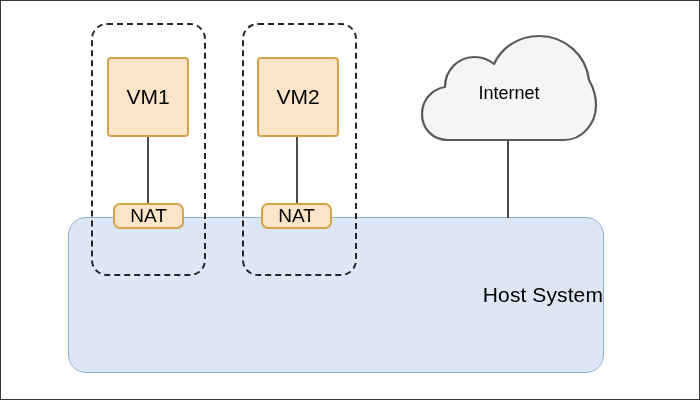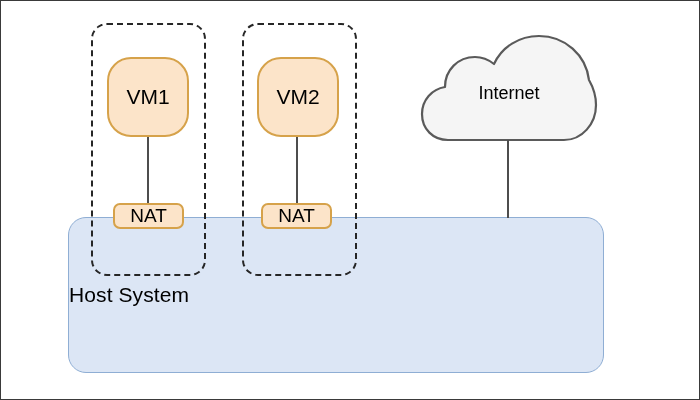--- a/index.html
+++ b/index.html
@@ -37,21 +37,21 @@
   
   .host-panel {
     left: 67px;
     top: 216px;
     width: 536px;
     height: 156px;
     background: #dce6f5;
     border: 1px solid #8faed4;
     border-radius: 18px;
     align-items: center;
-    justify-content: flex-start;
+    justify-content: flex-end;
   }
   .host-label {
     font-size: 21px;
     color: #000000;
     letter-spacing: 0.1px;
     user-select: none;
   }
   
   .vm-container {
     top: 22px;
@@ -63,21 +63,21 @@
   }
   #vm-container-1 { left: 90px; }
   #vm-container-2 { left: 241px; }
 
   
   .vm-box {
     width: 82px;
     height: 80px;
     background: #fce4c9;
     border: 2px solid #d6a24a;
-    border-radius: 24px;
+    border-radius: 4px;
     font-size: 21px;
     color: #000000;
     user-select: none;
   }
   #vm-box-1 { left: 106px; top: 56px; }
   #vm-box-2 { left: 256px; top: 56px; }
 
   
   .nat-box {
     width: 71px;

